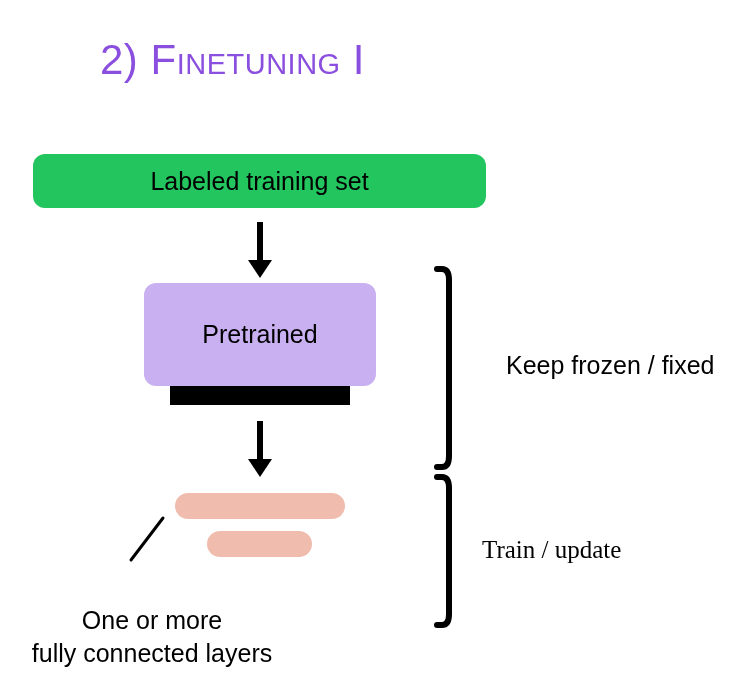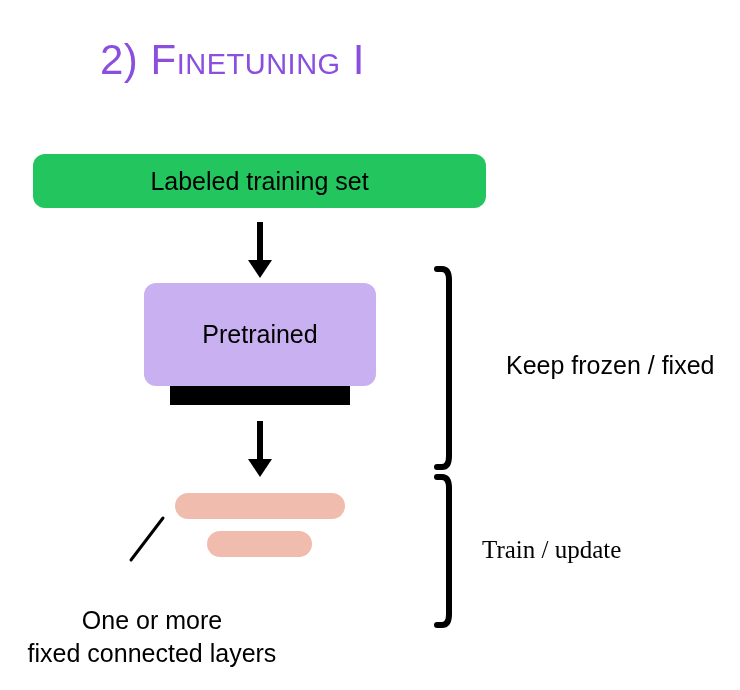--- a/index.html
+++ b/index.html
@@ -240,16 +240,16 @@
   <div class="side-label" id="label-keep-frozen">Keep frozen / fixed</div>
 
   <svg class="bracket" id="bracket-train" viewBox="0 0 26 154">
     <path d="M 7 3 L 12 3 Q 19 3 19 14 L 19 140 Q 19 151 12 151 L 7 151" fill="none" stroke="#000000" stroke-width="6" stroke-linecap="round" stroke-linejoin="round"></path>
   </svg>
 
   <div class="side-label" id="label-train-update">Train / update</div>
 
   <div id="caption-fc-layers">
     <span class="caption-line">One or more</span>
-    <span class="caption-line">fixed connected layers</span>
+    <span class="caption-line">fully connected layers</span>
   </div>
 
 </div>
 
 </body></html>

